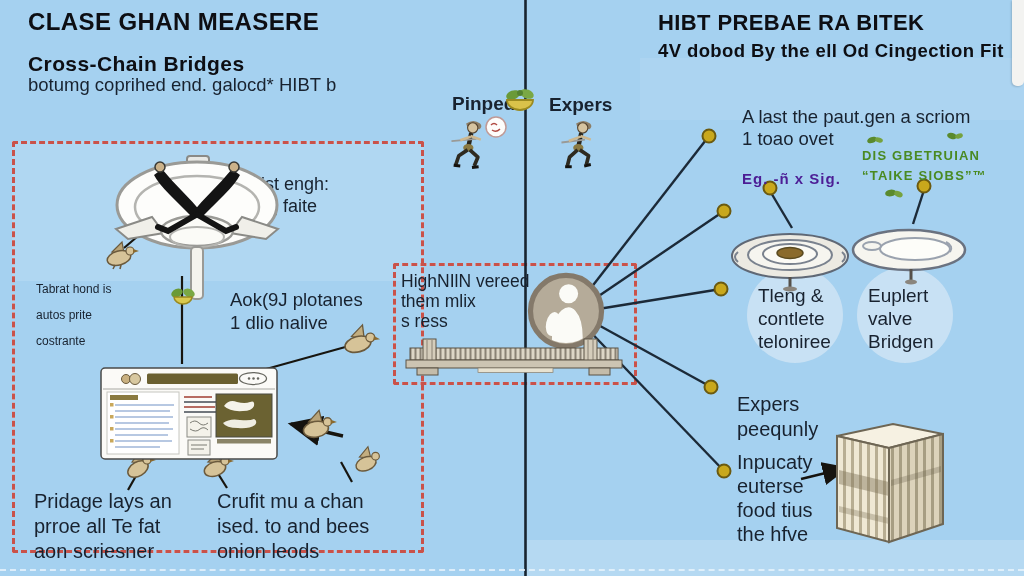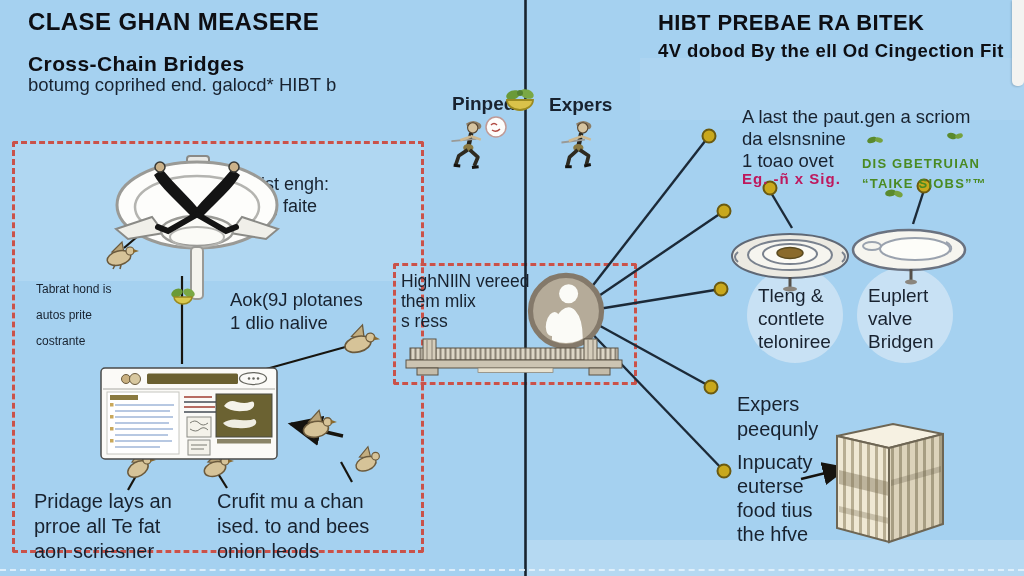--- a/index.html
+++ b/index.html
@@ -22,21 +22,21 @@
   .dashedbox::after{
     content:"";position:absolute;inset:-3px;
     border:3px dashed #c9524a;
     border-radius:2px;
     pointer-events:none;
   }
   .bubble{
     position:absolute;border-radius:50%;
     background:rgba(236,242,248,.5);
   }
-  .gray-sub{color:#be185d;font-weight:bold;letter-spacing:1px;}
+  .gray-sub{color:#4c1d95;font-weight:bold;letter-spacing:1px;}
   .green-lab{color:#4a8a22;font-weight:bold;letter-spacing:1.2px;line-height:1.55;}
   svg{display:block;}
   .overlay{position:absolute;left:0;top:0;pointer-events:none;}
   .strip-right{
     position:absolute;left:1012px;top:0;width:12px;height:86px;
     background:#f3f3f1;border-radius:0 0 5px 5px;
     box-shadow:-1px 1px 2px rgba(0,0,0,.15);
   }
   .botline{
     position:absolute;left:0;top:569px;width:1024px;height:0;
@@ -140,26 +140,25 @@
     <span>HighNIlN vereed</span>
     <span>them mlix</span>
     <span>s ress</span>
   </div>
 
   <div class="t title" style="left:658px;top:10px;font-size:22px;">HIBT PREBAE RA BITEK</div>
   <div class="t title" style="left:658px;top:40px;font-size:18.5px;">4V dobod By the ell Od Cingection Fit</div>
 
   <div class="t" style="left:742px;top:106px;font-size:18.5px;line-height:22px;">
     <span>A last the paut.gen a scriom</span>
-    <span>da elsnsnine</span>
     <span>1 toao ovet</span>
   </div>
   <div class="t gray-sub" style="left:742px;top:170px;font-size:15px;">Eg. -ñ x Sig.</div>
 
-  <div class="t green-lab" style="left:862px;top:146px;font-size:13px;margin-top:8px;">
+  <div class="t green-lab" style="left:862px;top:146px;font-size:13px;">
     <span>DIS GBETRUIAN</span>
     <span>“TAIKE SIOBS”™</span>
   </div>
 
   <div class="t" style="left:758px;top:284px;font-size:19px;line-height:23px;">
     <span>Tleng &amp;</span>
     <span>contlete</span>
     <span>teloniree</span>
   </div>
 

